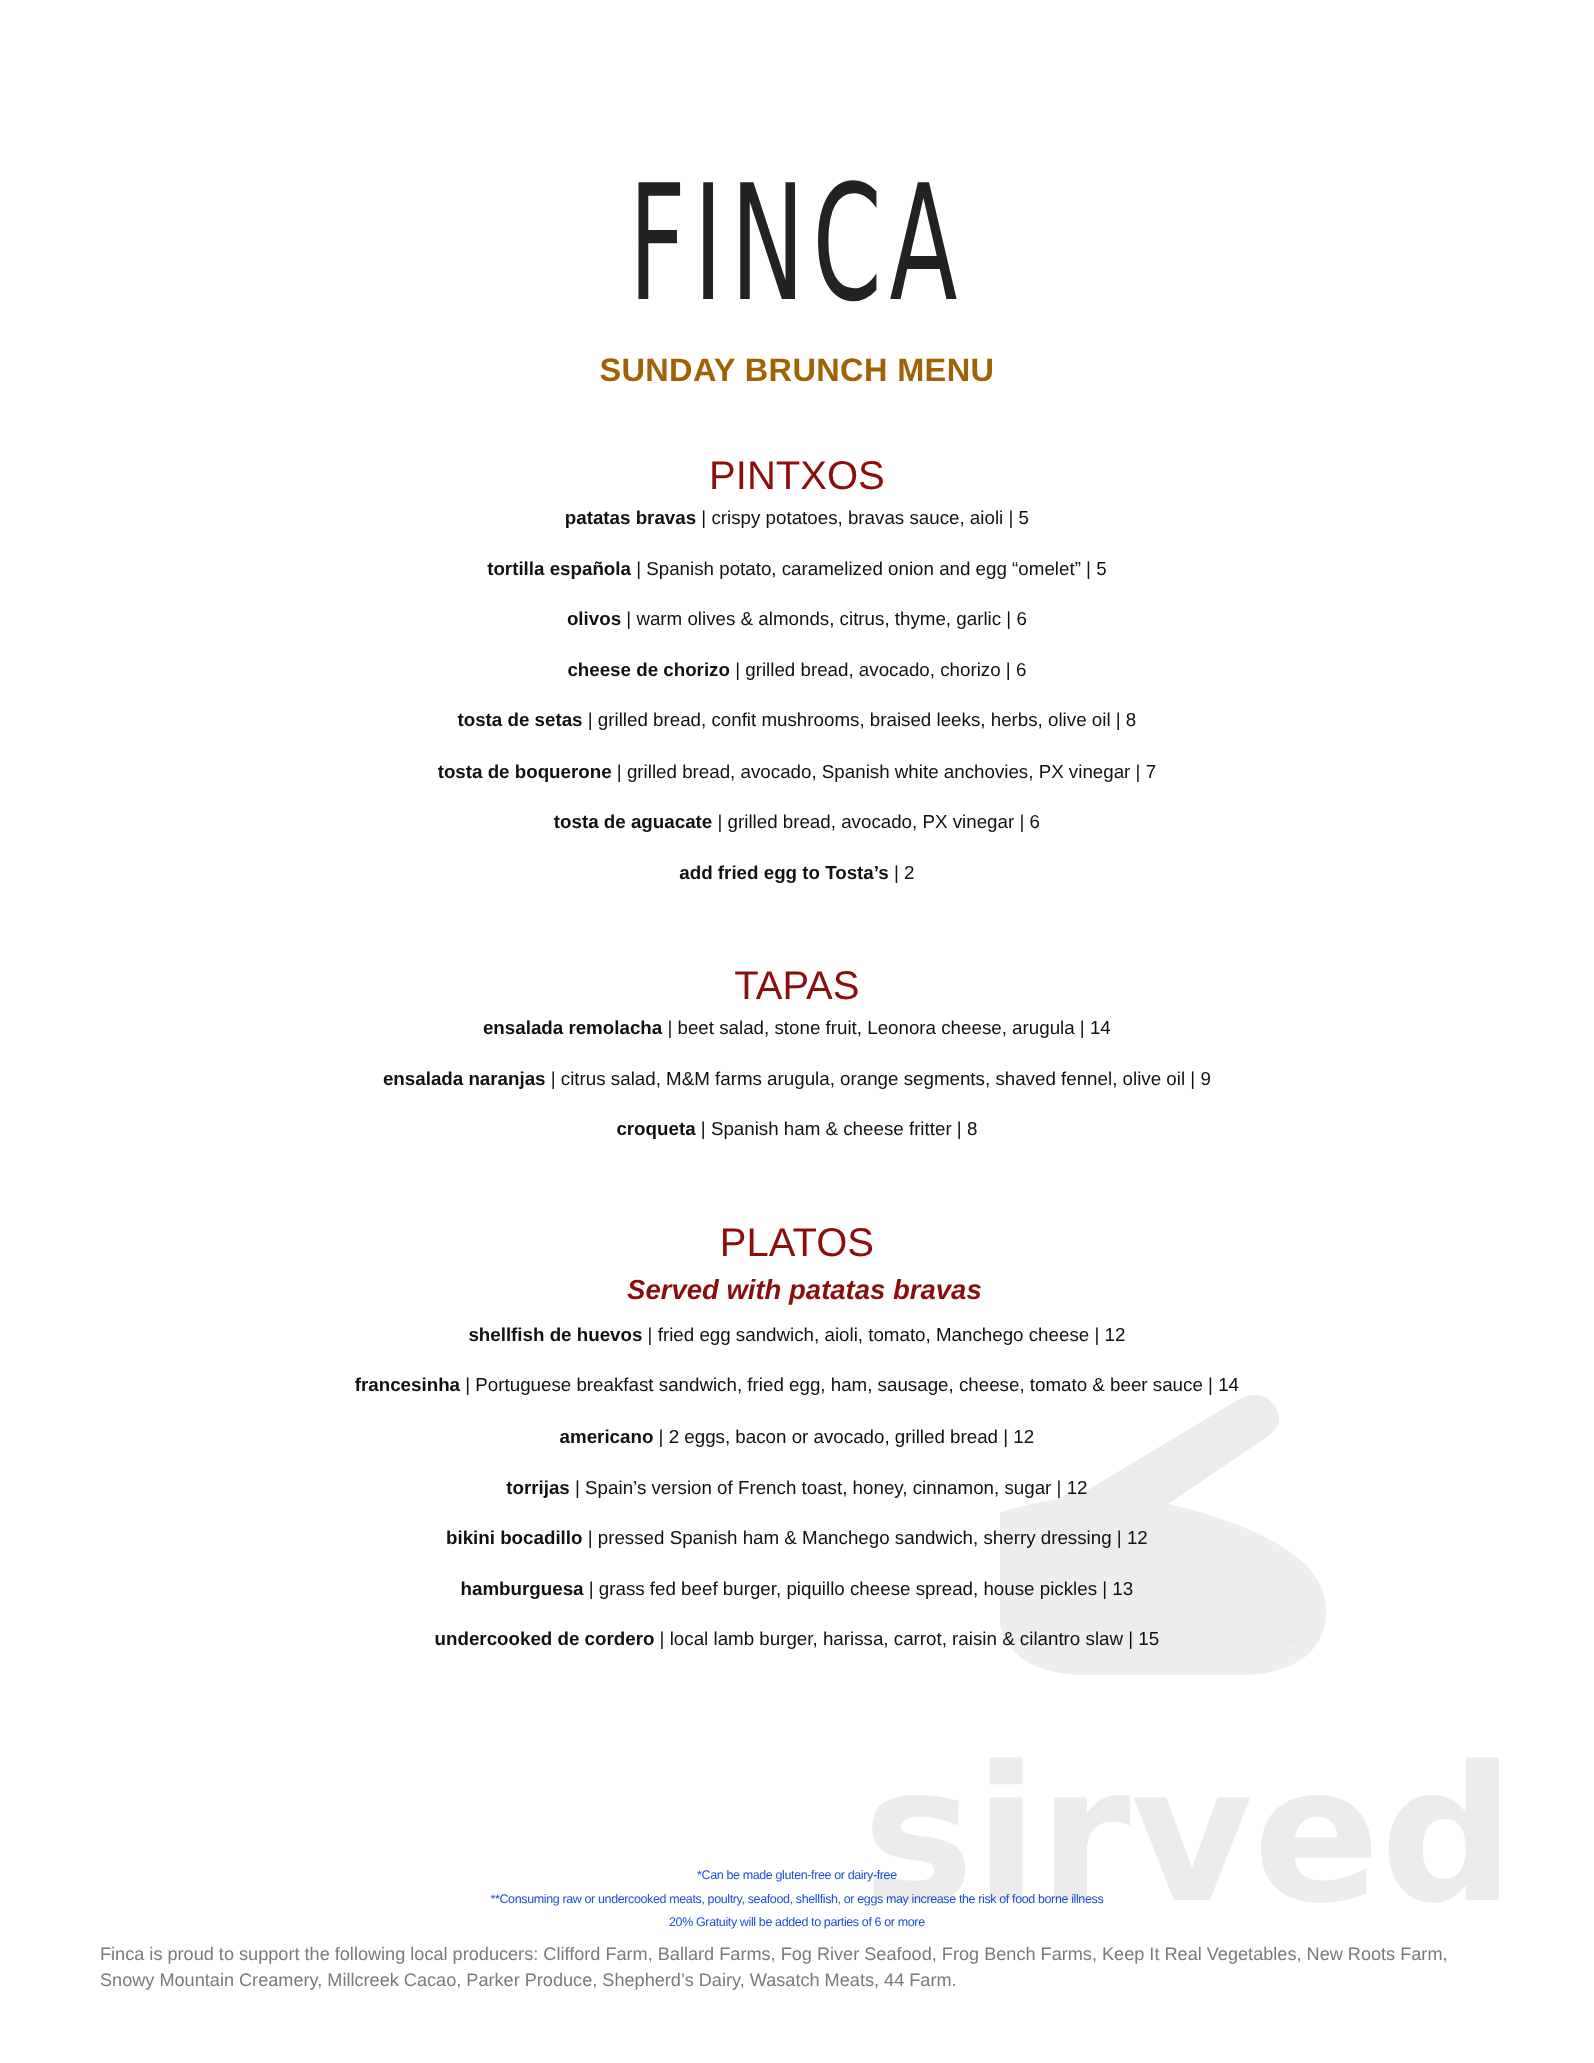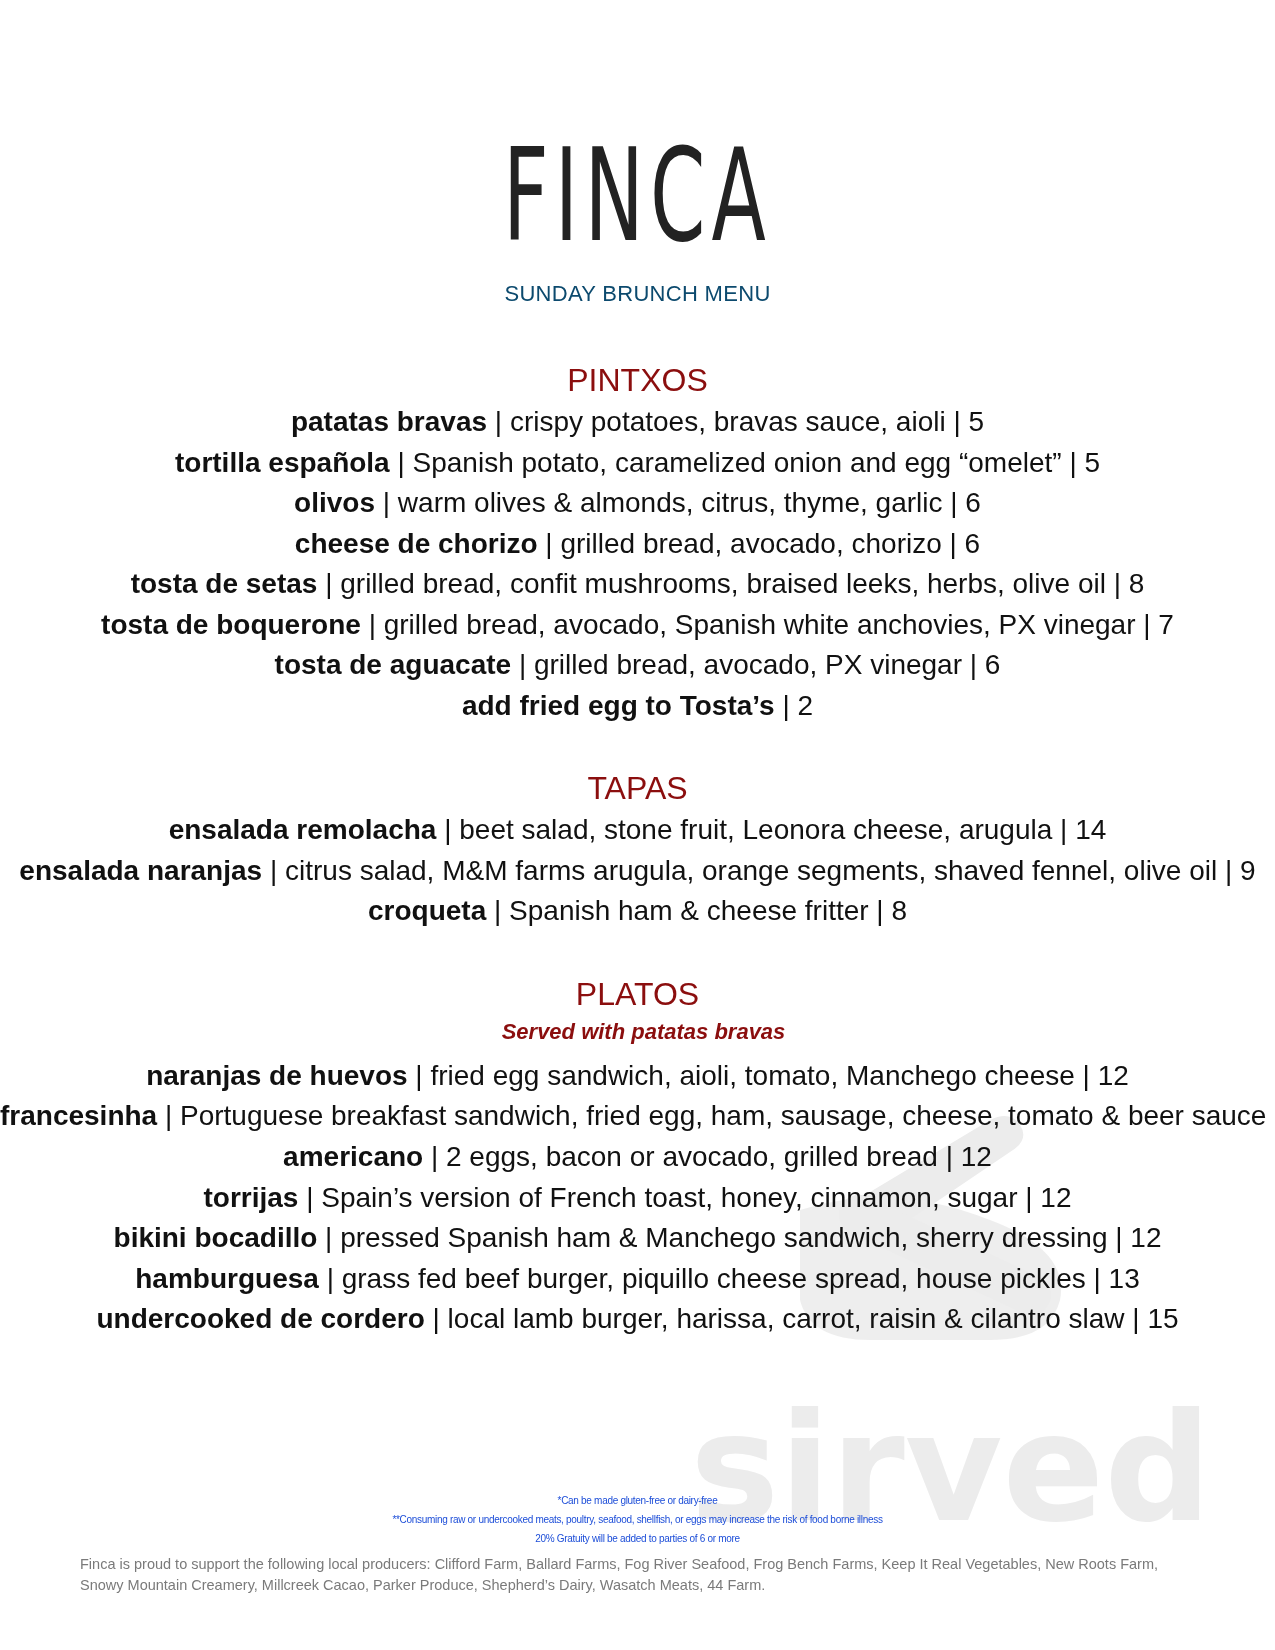--- a/index.html
+++ b/index.html
@@ -43,23 +43,23 @@
       letter-spacing: 10px;
       color: #222222;
       transform: scaleX(0.62);
       transform-origin: center;
     }
     .subtitle {
       position: absolute;
       left: 0;
       right: 0;
       top: 281px;
-      font-size: 22px;
-      font-weight: normal;
-      color: #0c4a6e;
+      font-size: 26px;
+      font-weight: bold;
+      color: #a16207;
       letter-spacing: 0.3px;
     }
     .section-title {
       position: absolute;
       left: 0;
       right: 0;
       font-size: 32px;
       font-weight: normal;
       color: #8b0e0e;
     }
@@ -69,21 +69,21 @@
       right: 0;
       font-size: 22px;
       font-weight: bold;
       font-style: italic;
       color: #8b0e0e;
     }
     .item {
       position: absolute;
       left: 0;
       right: 0;
-      font-size: 28px;
+      font-size: 15px;
       white-space: nowrap;
       color: #111111;
     }
     .item .name { font-weight: bold; }
     .item .sep { font-weight: normal; }
     .item.addon .name { }
     .foot {
       position: absolute;
       left: 0;
       right: 0;
@@ -155,21 +155,21 @@
     <span class="name">ensalada naranjas</span><span class="sep"> | </span><span>citrus salad, M&amp;M farms arugula, orange segments, shaved fennel, olive oil</span><span class="sep"> | </span><span>9</span>
   </div>
   <div class="item" style="top:895px">
     <span class="name">croqueta</span><span class="sep"> | </span><span>Spanish ham &amp; cheese fritter</span><span class="sep"> | </span><span>8</span>
   </div>
 
   <div class="section-title" style="top:976px">PLATOS</div>
   <div class="section-note" style="top:1019px">Served with patatas bravas</div>
 
   <div class="item" style="top:1060px">
-    <span class="name">naranjas de huevos</span><span class="sep"> | </span><span>fried egg sandwich, aioli, tomato, Manchego cheese</span><span class="sep"> | </span><span>12</span>
+    <span class="name">shellfish de huevos</span><span class="sep"> | </span><span>fried egg sandwich, aioli, tomato, Manchego cheese</span><span class="sep"> | </span><span>12</span>
   </div>
   <div class="item" style="top:1100px">
     <span class="name">francesinha</span><span class="sep"> | </span><span>Portuguese breakfast sandwich, fried egg, ham, sausage, cheese, tomato &amp; beer sauce</span><span class="sep"> | </span><span>14</span>
   </div>
   <div class="item" style="top:1141px">
     <span class="name">americano</span><span class="sep"> | </span><span>2 eggs, bacon or avocado, grilled bread</span><span class="sep"> | </span><span>12</span>
   </div>
   <div class="item" style="top:1182px">
     <span class="name">torrijas</span><span class="sep"> | </span><span>Spain’s version of French toast, honey, cinnamon, sugar</span><span class="sep"> | </span><span>12</span>
   </div>

